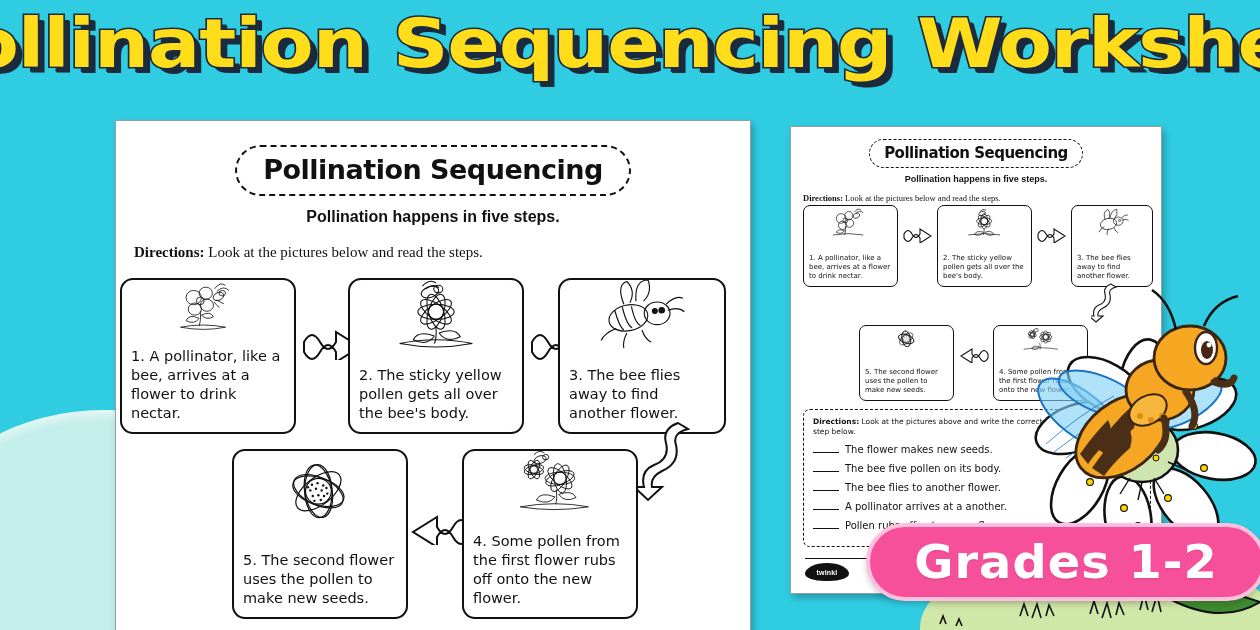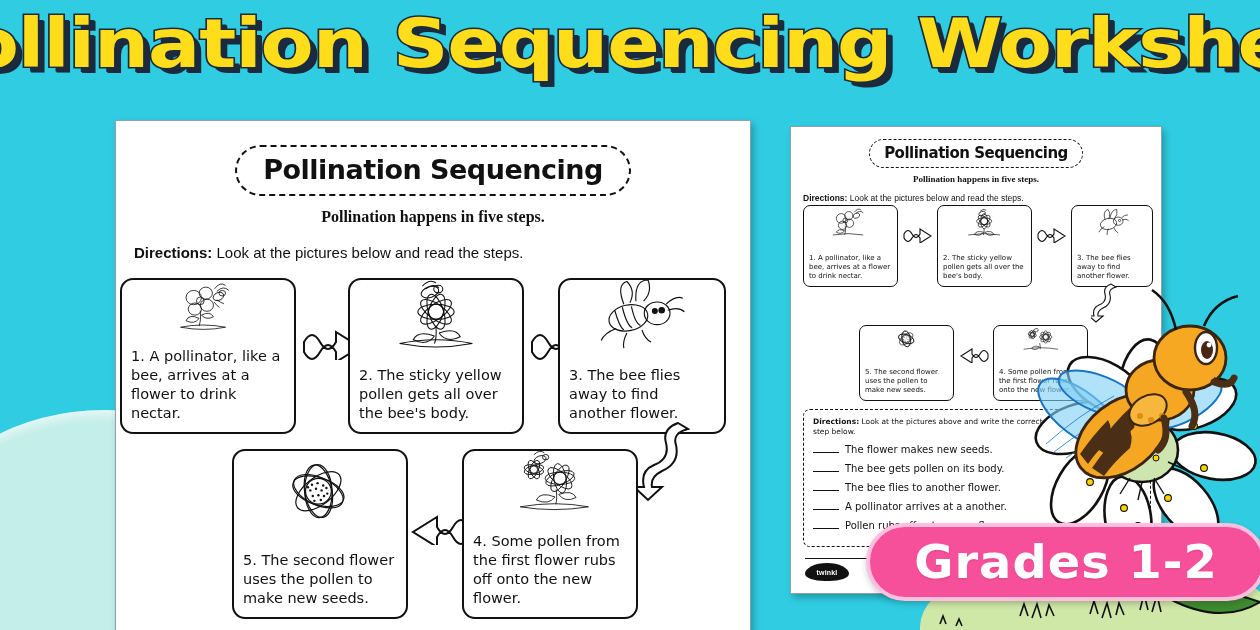--- a/index.html
+++ b/index.html
@@ -96,26 +96,26 @@
   .ws-title-row { text-align: center; }
   .ws-title {
     font-family: "DejaVu Sans", sans-serif;
     font-weight: 700;
     color: #111;
     letter-spacing: -.5px;
     white-space: nowrap;
   }
   .ws-sub {
     text-align: center;
-    font-family: Liberation Serif, serif;
+    font-family: Liberation Sans, sans-serif;
     font-weight: 600;
     color: #111;
   }
   .ws-dir {
-    font-family: Liberation Sans, sans-serif;
+    font-family: Liberation Serif, serif;
     color: #111;
   }
   .ws-dir b { font-weight: 700; }
 
   
   .sheet-main .ws-title-row { margin-top: 24px; }
   .sheet-main .ws-title { font-size: 27px; }
   .sheet-main .ws-sub { font-size: 16px; margin-top: 12px; }
   .sheet-main .ws-dir { font-size: 15px; margin: 18px 0 0 18px; }
 
@@ -428,21 +428,21 @@
       <div class="num-dir">
         <b>Directions:</b>
         <span>Look at the pictures above and write the correct number next to each step below.</span>
       </div>
       <div class="num-item">
         <span class="blank-line"></span>
         <span>The flower makes new seeds.</span>
       </div>
       <div class="num-item">
         <span class="blank-line"></span>
-        <span>The bee gets pollen on its body.</span>
+        <span>The bee five pollen on its body.</span>
       </div>
       <div class="num-item">
         <span class="blank-line"></span>
         <span>The bee flies to another flower.</span>
       </div>
       <div class="num-item">
         <span class="blank-line"></span>
         <span>A pollinator arrives at a another.</span>
       </div>
       <div class="num-item">

